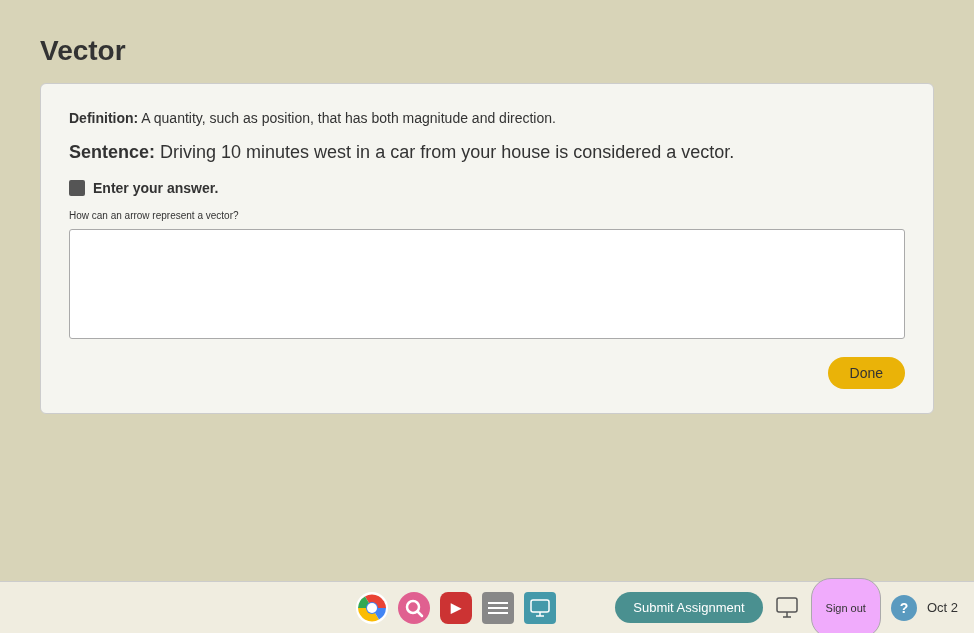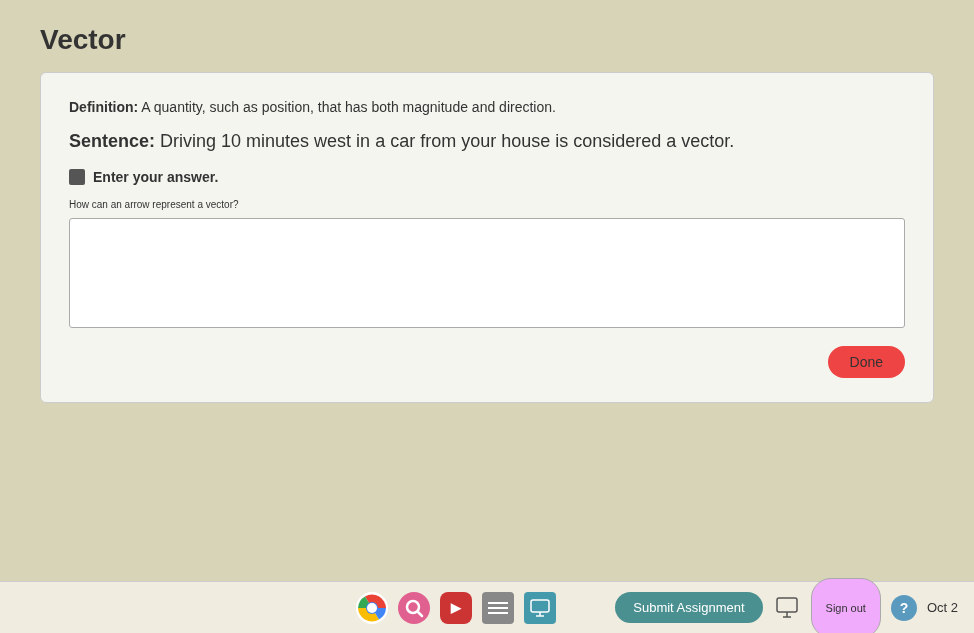--- a/index.html
+++ b/index.html
@@ -11,21 +11,21 @@
     body {
       width: 974px;
       height: 633px;
       background: #d8d4b8;
       font-family: Arial, sans-serif;
       overflow: hidden;
       position: relative;
     }
 
     .main-content {
-      padding: 24px 40px 10px 40px;
+      padding: 35px 40px 10px 40px;
     }
 
     .page-title {
       font-size: 28px;
       font-weight: bold;
       color: #333;
       margin-bottom: 16px;
     }
 
     .card {
@@ -98,21 +98,21 @@
     }
 
     .done-row {
       display: flex;
       justify-content: flex-end;
       margin-top: 14px;
       padding-bottom: 4px;
     }
 
     .done-button {
-      background: #ef4444;
+      background: #eab308;
       border: none;
       border-radius: 20px;
       padding: 8px 22px;
       font-size: 14px;
       color: #333;
       cursor: pointer;
       font-weight: 500;
     }
 
     .nav-links {

